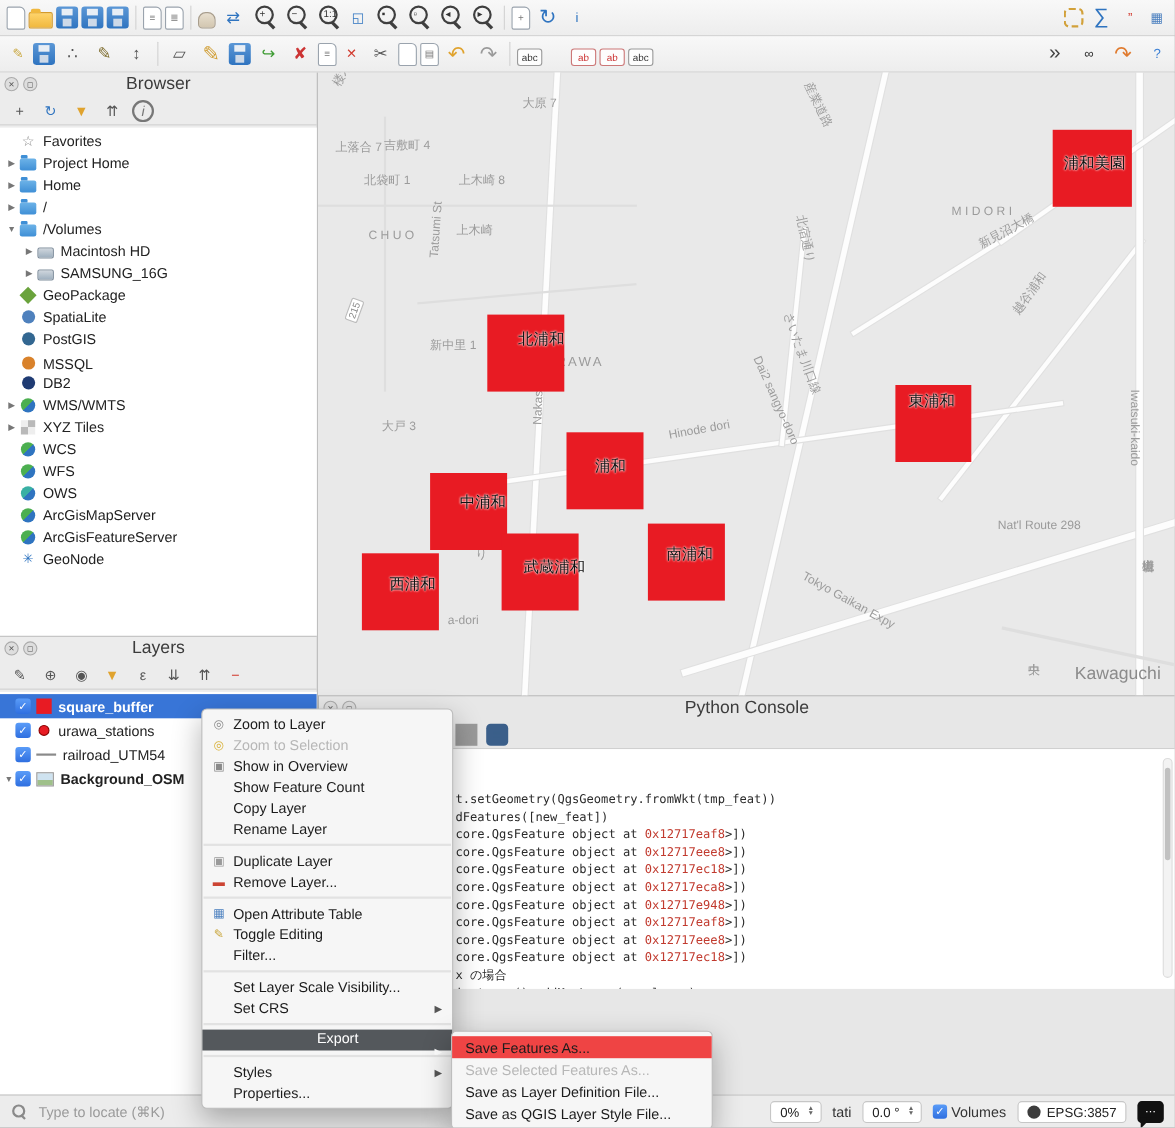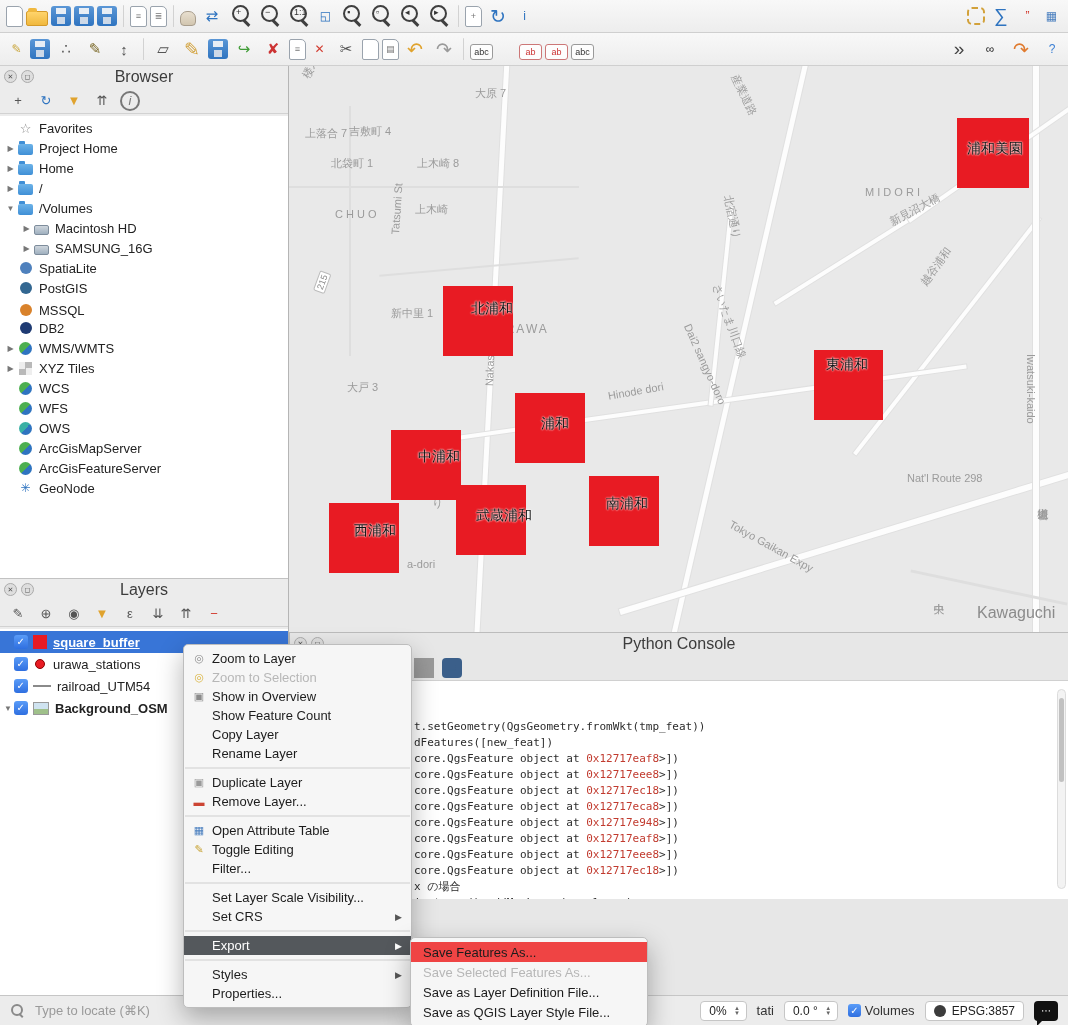--- a/index.html
+++ b/index.html
@@ -89,21 +89,21 @@
   .lrow .arr { width:12px; text-align:center; font-size:8px; color:#777; flex:none; }
   .lrow.sel .arr { color:#fff; }
   .cb { width:14px; height:14px; border-radius:3px; background:linear-gradient(#5a9cf8,#2f6fe0);
         position:relative; flex:none; margin-right:5px; }
   .cb::after { content:"✓"; color:#fff; font-size:10px; position:absolute; left:2.5px; top:0.5px; }
   .sw { flex:none; margin-right:6px; }
   .sw-square { width:14px; height:14px; background:#e81b23; }
   .sw-dot { width:10px; height:10px; border-radius:50%; background:#e81b23; border:1px solid #8b0000; margin-left:2px; margin-right:8px; }
   .sw-line { width:18px; height:2px; background:#8a8a8a; }
   .sw-img { width:16px; height:13px; background:linear-gradient(#cfe3f0 55%,#9fc08a 55%); border:1px solid #999; }
-  .llabel.u { text-decoration:underline; font-weight:bold; }
+  .llabel.u { font-weight:bold; }
   .llabel.b { font-weight:bold; }
 
   
   #map { position:absolute; left:289px; top:66px; width:779px; height:566px; background:#e9e9e9; overflow:hidden; }
   .road { position:absolute; background:#fdfdfd; box-shadow:0 0 0 1px #e0e0e0; z-index:1; }
   .street { position:absolute; background:#dedede; z-index:1; }
   .mlabel { position:absolute; z-index:2; font-size:11px; color:#9b9b9b; white-space:nowrap; transform-origin:0 0; }
   .mlabel.v { writing-mode:vertical-rl; }
   .mlabel.badge { background:#fff; border:1px solid #bbb; border-radius:2px; font-size:9px; padding:0 2px; color:#888; }
   .st-square { position:absolute; background:#e81b23; z-index:3; }
@@ -124,21 +124,21 @@
 
   
   #context-menu { position:absolute; left:183px; top:644px; width:229px; z-index:60;
                   background:#f6f6f6; border:1px solid #bdbdbd; border-radius:5px;
                   box-shadow:0 10px 26px rgba(0,0,0,.30); padding:4px 0; }
   .mi { position:relative; height:19px; display:flex; align-items:center;
         padding:0 9px 0 28px; font-size:13px; color:#1c1c1c; }
   .mi .mi-ic { position:absolute; left:7px; width:16px; text-align:center; font-size:11px; }
   .mi .mi-arrow { margin-left:auto; font-size:9px; color:#555; }
   .mi.disabled { color:#b7b7b7; }
-  .mi.hl-dark { background:#54585c; color:#fff; }
+  .mi.hl-dark { background:#54585c; color:#fff;flex-direction:column; }
   .mi.hl-dark .mi-arrow { color:#fff; }
   .mi.sep { height:2px; padding:0; margin:4px 1px; background:#e2e2e2; }
   #export-submenu { position:absolute; left:410px; top:937px; width:238px; z-index:61;
                     background:#f6f6f6; border:1px solid #bdbdbd; border-radius:5px;
                     box-shadow:0 10px 26px rgba(0,0,0,.30); padding:4px 0; }
   .smi { height:20px; display:flex; align-items:center; padding:0 12px; font-size:13px; color:#1c1c1c; }
   .smi.hl-gray { background:#ef4444; }
   .smi.disabled { color:#b7b7b7; }
 
   
@@ -432,20 +432,27 @@
           </div>
 
           <div class="trow" style="padding-left: 20px;">
             <span class="arr">▶</span>
             <span class="ticon">
               <span class="ic-drive"></span>
             </span>
             <span>SAMSUNG_16G</span>
           </div>
 
+          <div class="trow" style="padding-left: 4px;">
+            <span class="arr"></span>
+            <span class="ticon">
+              <span class="ic-gpkg"></span>
+            </span>
+            <span>GeoPackage</span>
+          </div>
 
           <div class="trow" style="padding-left: 4px;">
             <span class="arr"></span>
             <span class="ticon">
               <span class="ic-spatialite"></span>
             </span>
             <span>SpatiaLite</span>
           </div>
 
           <div class="trow" style="padding-left: 4px;">

